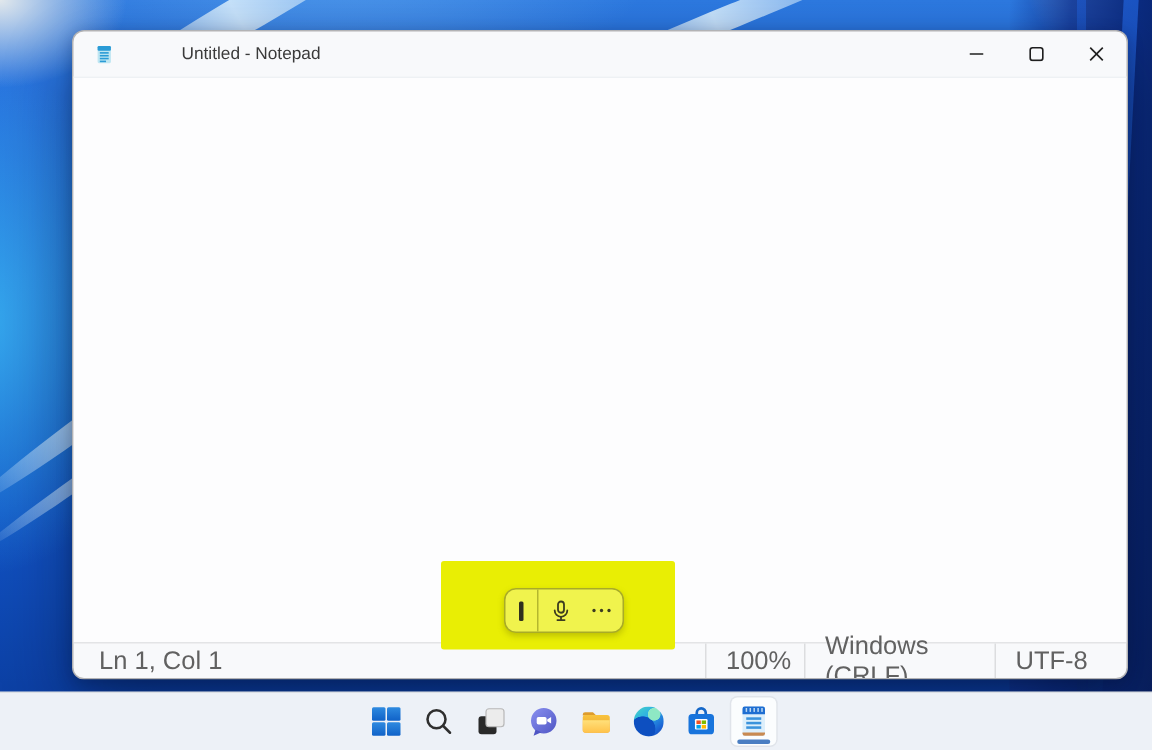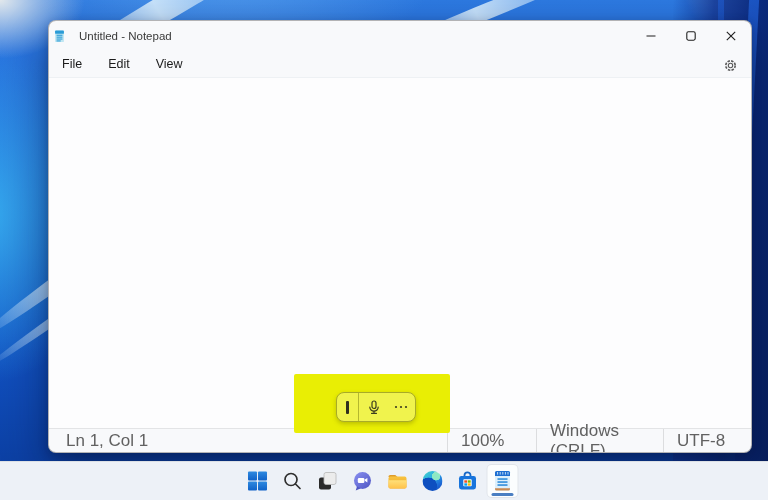--- a/index.html
+++ b/index.html
@@ -23,35 +23,35 @@
     background:linear-gradient(95deg,rgba(10,40,120,0) 0%,rgba(16,54,150,.85) 30%,#0b2c82 60%,#081f5e 100%);}
   .fold{position:absolute;top:0;height:100%;width:10px;background:linear-gradient(180deg,#1f5ed4 0%,#0d3898 60%,#0a2a74 100%);opacity:.8;}
   .fold.f1{right:22px;transform:skewX(-3deg);}
   .fold.f2{right:44px;width:6px;opacity:.6;}
 
   
   .window{position:absolute;left:48px;top:20px;width:704px;height:433px;background:#f8f9fb;
     border:1px solid rgba(0,0,0,0.28);border-radius:8px;box-sizing:border-box;
     box-shadow:0 18px 45px rgba(0,10,40,0.45),0 3px 10px rgba(0,10,40,0.25);
     display:flex;flex-direction:column;overflow:hidden;z-index:2;}
-  .titlebar{height:30px;display:flex;align-items:center;padding-left:4px;position:relative;flex:0 0 auto;}
+  .titlebar{height:30px;display:flex;align-items:center;padding-left:14px;position:relative;flex:0 0 auto;gap:32px;}
   .title-icon{width:13px;height:15px;margin-right:13px;flex:0 0 auto;}
   .title-text{font-size:11.5px;color:#3a3a3a;}
   .controls{position:absolute;right:0;top:0;height:30px;display:flex;}
   .ctrl-btn{width:40px;height:30px;display:flex;align-items:center;justify-content:center;background:transparent;border:none;padding:0;cursor:default;}
   .menubar{height:26px;display:flex;align-items:center;position:relative;flex:0 0 auto;}
   .menu-item{padding:4px 13px;font-size:12.5px;color:#1b1b1b;border-radius:4px;}
   .gear-btn{position:absolute;right:12px;top:5px;width:18px;height:18px;display:flex;align-items:center;justify-content:center;background:transparent;border:none;padding:0;}
   .editor{flex:1 1 auto;background:#fdfdfe;font-size:12px;color:#202020;border-top:1px solid #eef1f4;}
   .statusbar{height:23px;flex:0 0 auto;border-top:1px solid #e3e4e6;display:flex;align-items:center;font-size:17px;color:#616161;position:relative;}
   .status-left{padding-left:17px;}
   .status-right{position:absolute;right:0;top:0;height:100%;display:flex;align-items:stretch;}
   .status-cell{display:flex;align-items:center;border-left:1px solid #dcdddf;padding-left:13px;box-sizing:border-box;}
   .cell-zoom{width:66px;}
-  .cell-eol{width:127px;margin-left:23px;}
+  .cell-eol{width:127px;}
   .cell-enc{width:88px;}
 
   
   .highlight{position:absolute;left:294px;top:374px;width:156px;height:59px;background:#e9ee04;z-index:5;border-radius:2px;}
   .voice-toolbar{position:absolute;left:42px;top:18px;width:80px;height:30px;border-radius:8px;
     background:#f0f34d;border:1px solid #a8ab28;box-sizing:border-box;display:flex;align-items:stretch;
     box-shadow:0 2px 4px rgba(110,110,0,0.35);}
   .vt-left{width:21px;display:flex;align-items:center;justify-content:center;border-right:1px solid #b4b72e;}
   .vt-cursor{width:2.5px;height:13px;background:#30301e;border-radius:1px;}
   .vt-right{flex:1;display:flex;align-items:center;justify-content:center;gap:13px;}
@@ -110,31 +110,20 @@
         </button>
         <button class="ctrl-btn">
           <svg width="10" height="10" viewBox="0 0 10 10">
               <line x1="0.8" y1="0.8" x2="9.2" y2="9.2" stroke="#1f1f1f" stroke-width="1.1"></line>
               <line x1="9.2" y1="0.8" x2="0.8" y2="9.2" stroke="#1f1f1f" stroke-width="1.1"></line>
             </svg>
         </button>
       </div>
     </div>
 
-    <div class="menubar">
-      <div class="menu-item">File</div>
-      <div class="menu-item">Edit</div>
-      <div class="menu-item">View</div>
-      <button class="gear-btn">
-        <svg width="15" height="15" viewBox="0 0 15 15" fill="none" stroke="#5a5a5a">
-          <circle cx="7.5" cy="7.5" r="2.2" stroke-width="1.1"></circle>
-          <circle cx="7.5" cy="7.5" r="4.7" stroke-width="1.6" stroke-dasharray="2.45 1.25"></circle>
-        </svg>
-      </button>
-    </div>
 
     <div class="editor"></div>
 
     <div class="statusbar">
       <span class="status-left">Ln 1, Col 1</span>
       <div class="status-right">
         <div class="status-cell cell-zoom">100%</div>
         <div class="status-cell cell-eol">Windows (CRLF)</div>
         <div class="status-cell cell-enc">UTF-8</div>
       </div>

